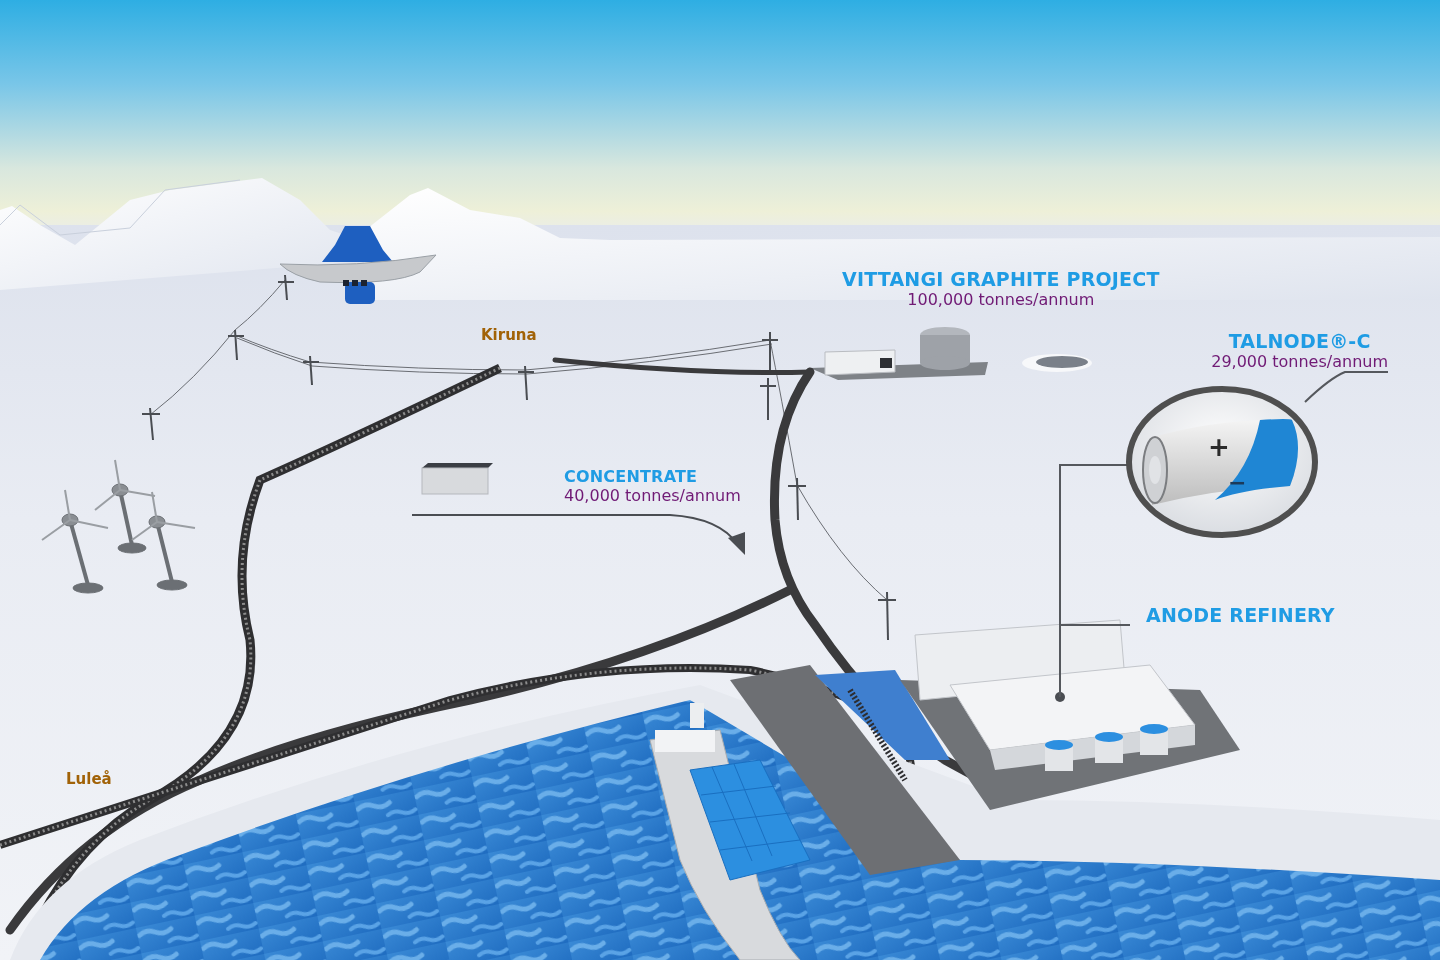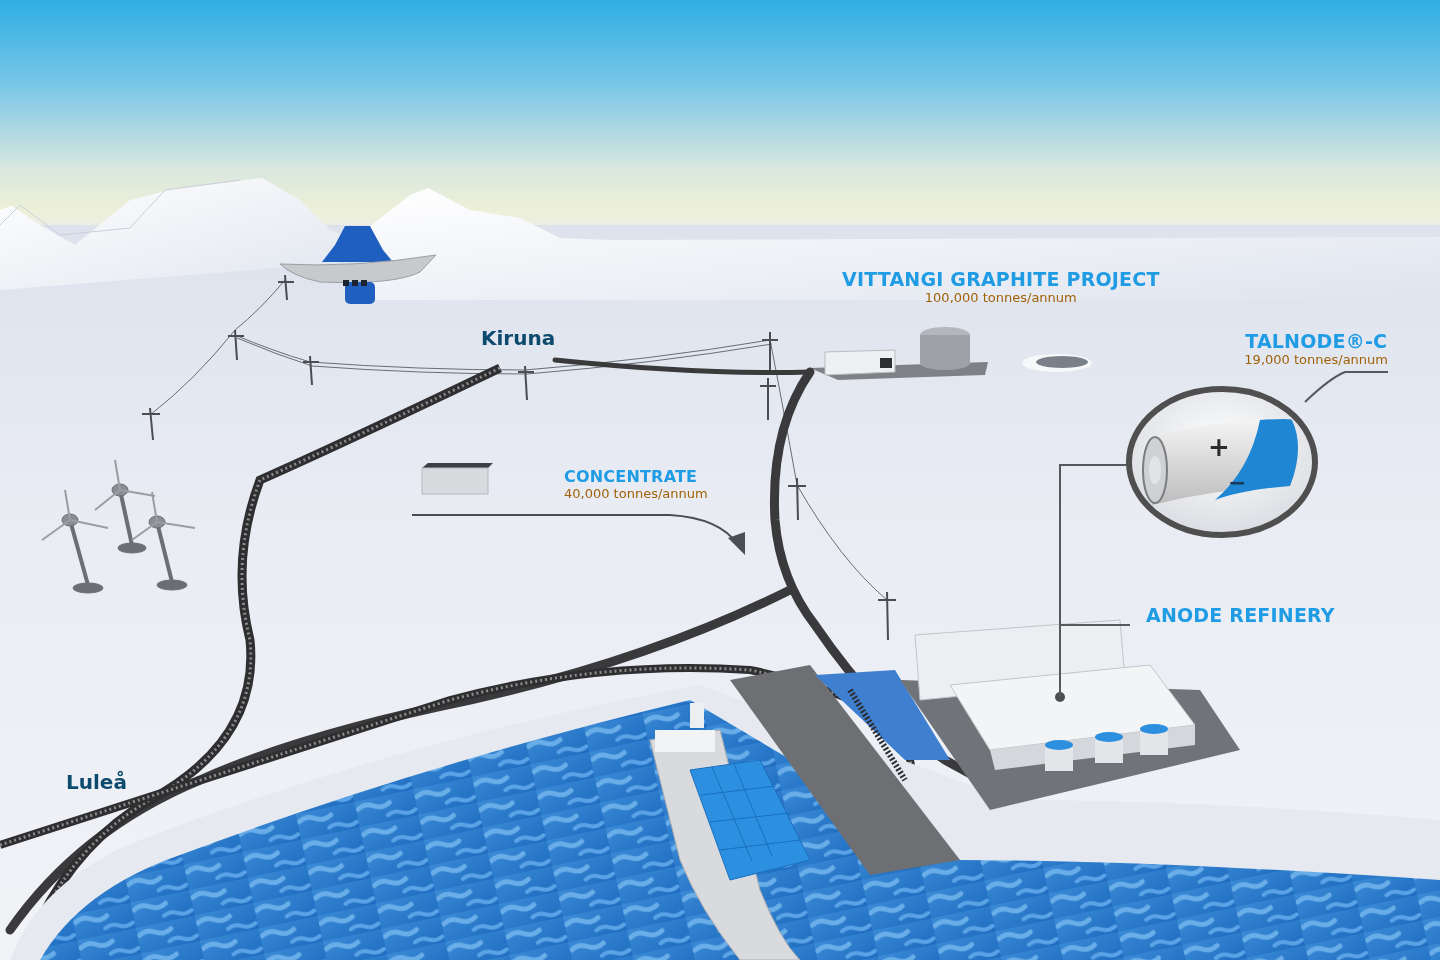--- a/index.html
+++ b/index.html
@@ -1,24 +1,24 @@
 <!DOCTYPE html>
 <html><head>
 <meta charset="utf-8">
 <style>
   html, body { margin: 0; padding: 0; }
   body { width: 1440px; height: 960px; overflow: hidden; background: #e8ebf2; font-family: "DejaVu Sans", "Liberation Sans", sans-serif; }
   #scene { position: relative; width: 1440px; height: 960px; text-decoration: underline; }
   #scene svg.bg { position: absolute; left: 0; top: 0; }
   .label { position: absolute; white-space: nowrap; }
   .label .title { display: block; font-weight: bold; color: #1f9ce4; font-size: 19px; letter-spacing: 0.2px; }
-  .label .sub { display: block; color: #a16207; font-size: 13px; }
+  .label .sub { display: block; color: #701a75; font-size: 16px; }
   .label.right { text-align: center; }
   .label.center { text-align: center; }
-  .city { position: absolute; font-weight: bold; color: #0c4a6e; font-size: 20px; }
+  .city { position: absolute; font-weight: bold; color: #a16207; font-size: 15px; }
 </style>
 </head>
 <body>
 
 <div id="scene">
 <svg class="bg" width="1440" height="960" viewBox="0 0 1440 960" xmlns="http://www.w3.org/2000/svg">
   <defs>
     <linearGradient id="sky" x1="0" y1="0" x2="0" y2="1">
       <stop offset="0" stop-color="#2eaee3"></stop>
       <stop offset="0.35" stop-color="#79c6e8"></stop>
@@ -214,21 +214,21 @@
   </g>
 </svg>
 
 <div class="label center" style="left:842px; top:268px;">
   <span class="title">VITTANGI GRAPHITE PROJECT</span>
   <span class="sub">100,000 tonnes/annum</span>
 </div>
 
 <div class="label right" style="right:52px; top:330px;">
   <span class="title">TALNODE®-C</span>
-  <span class="sub">19,000 tonnes/annum</span>
+  <span class="sub">29,000 tonnes/annum</span>
 </div>
 
 <div class="label" style="left:516px; top:467px;margin-left:48px;">
   <span class="title" style="font-size:16px;">CONCENTRATE</span>
   <span class="sub">40,000 tonnes/annum</span>
 </div>
 
 <div class="label" style="left:1146px; top:604px;">
   <span class="title">ANODE REFINERY</span>
 </div>

